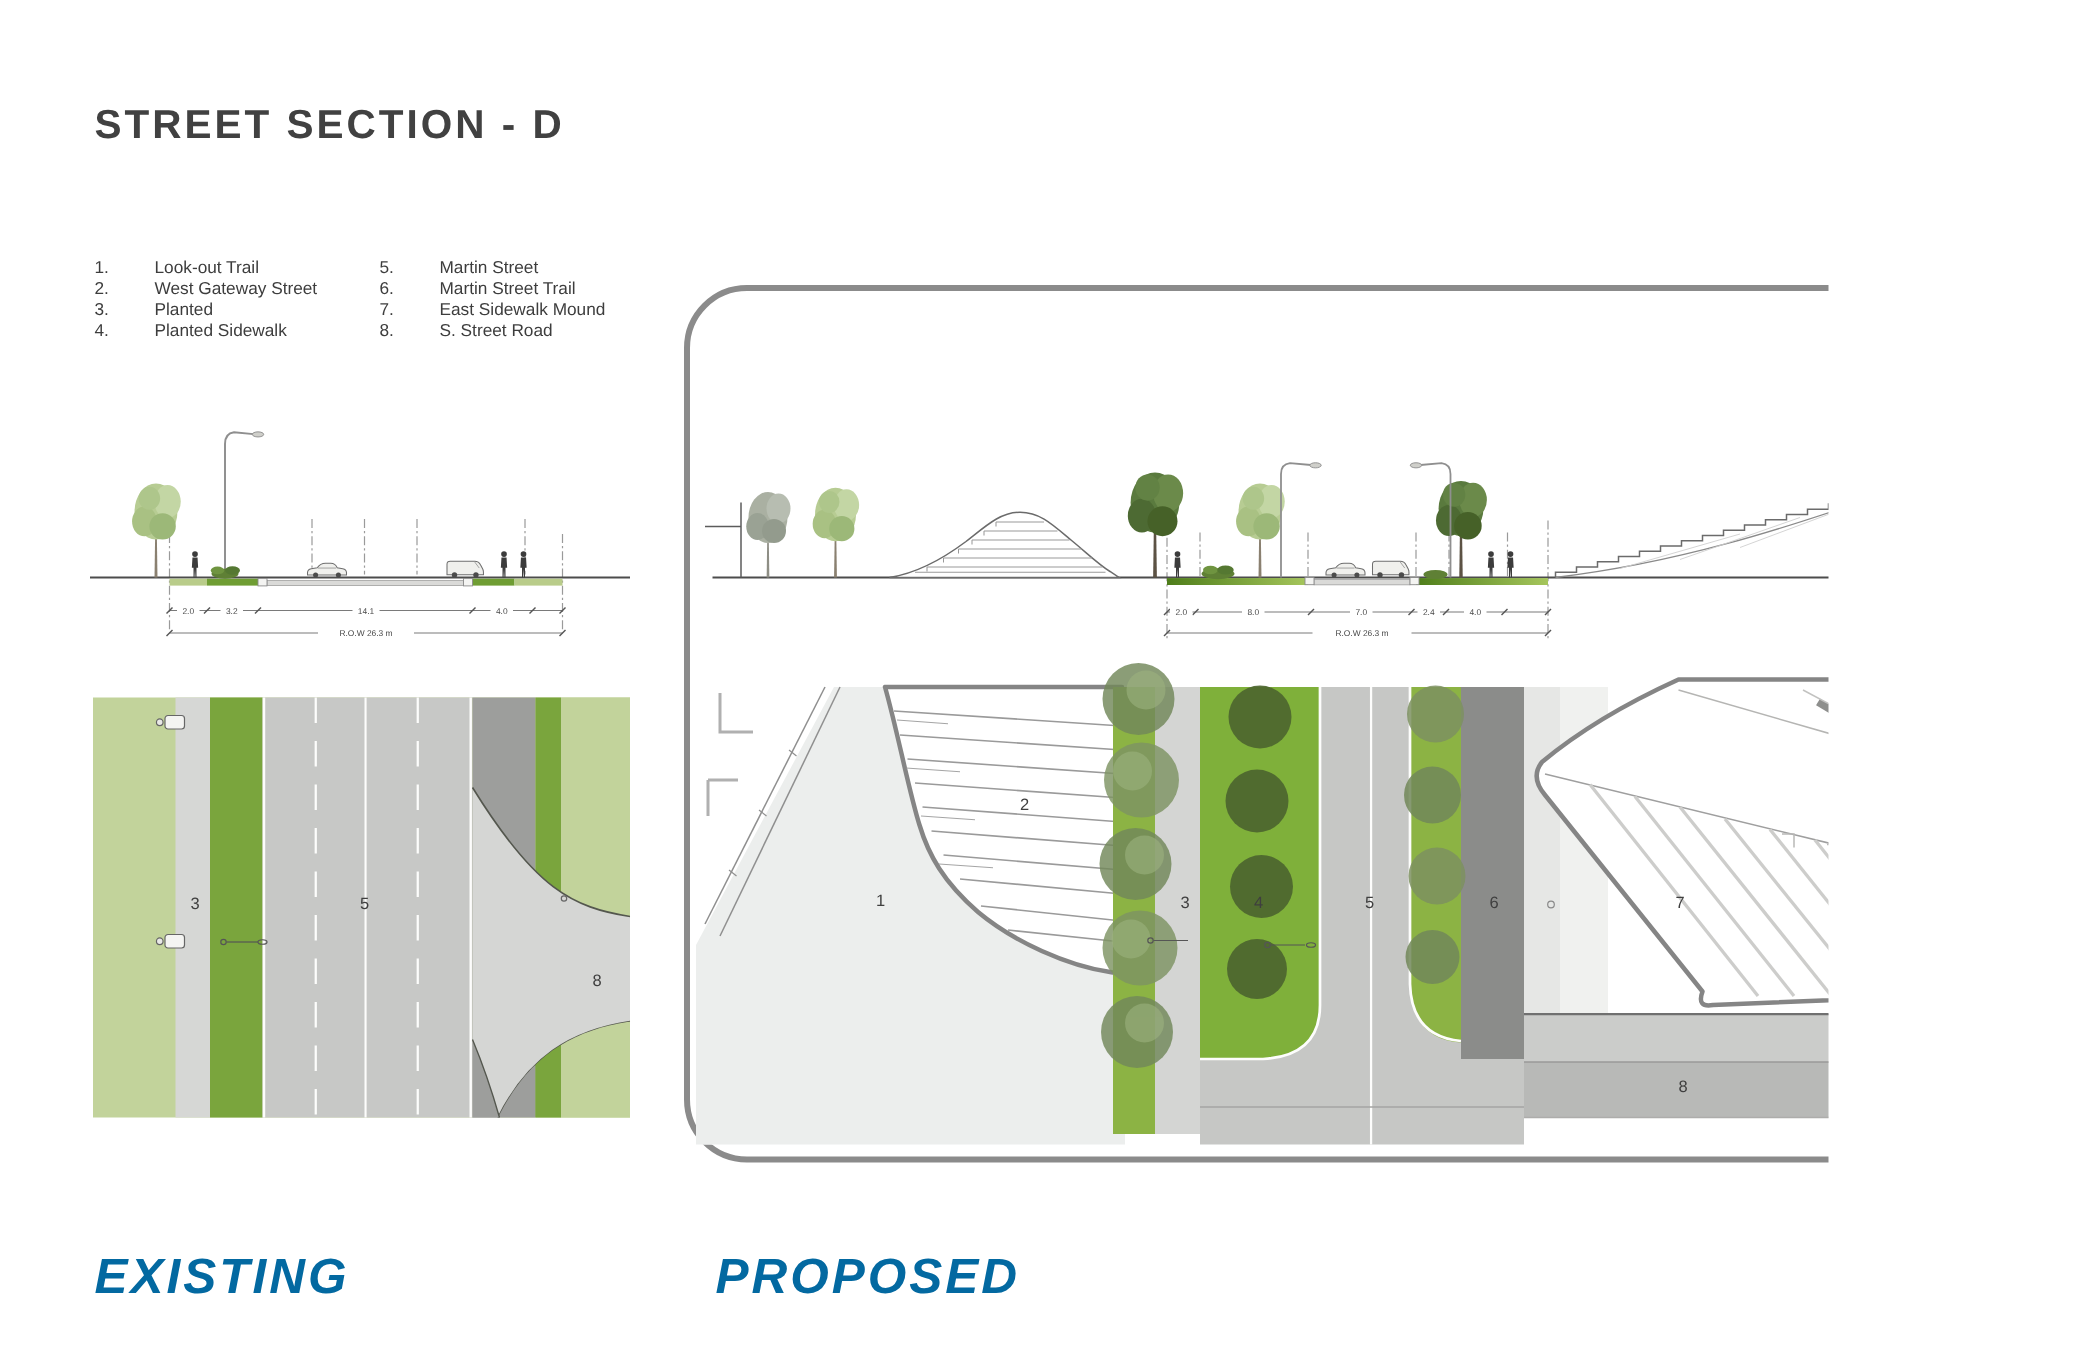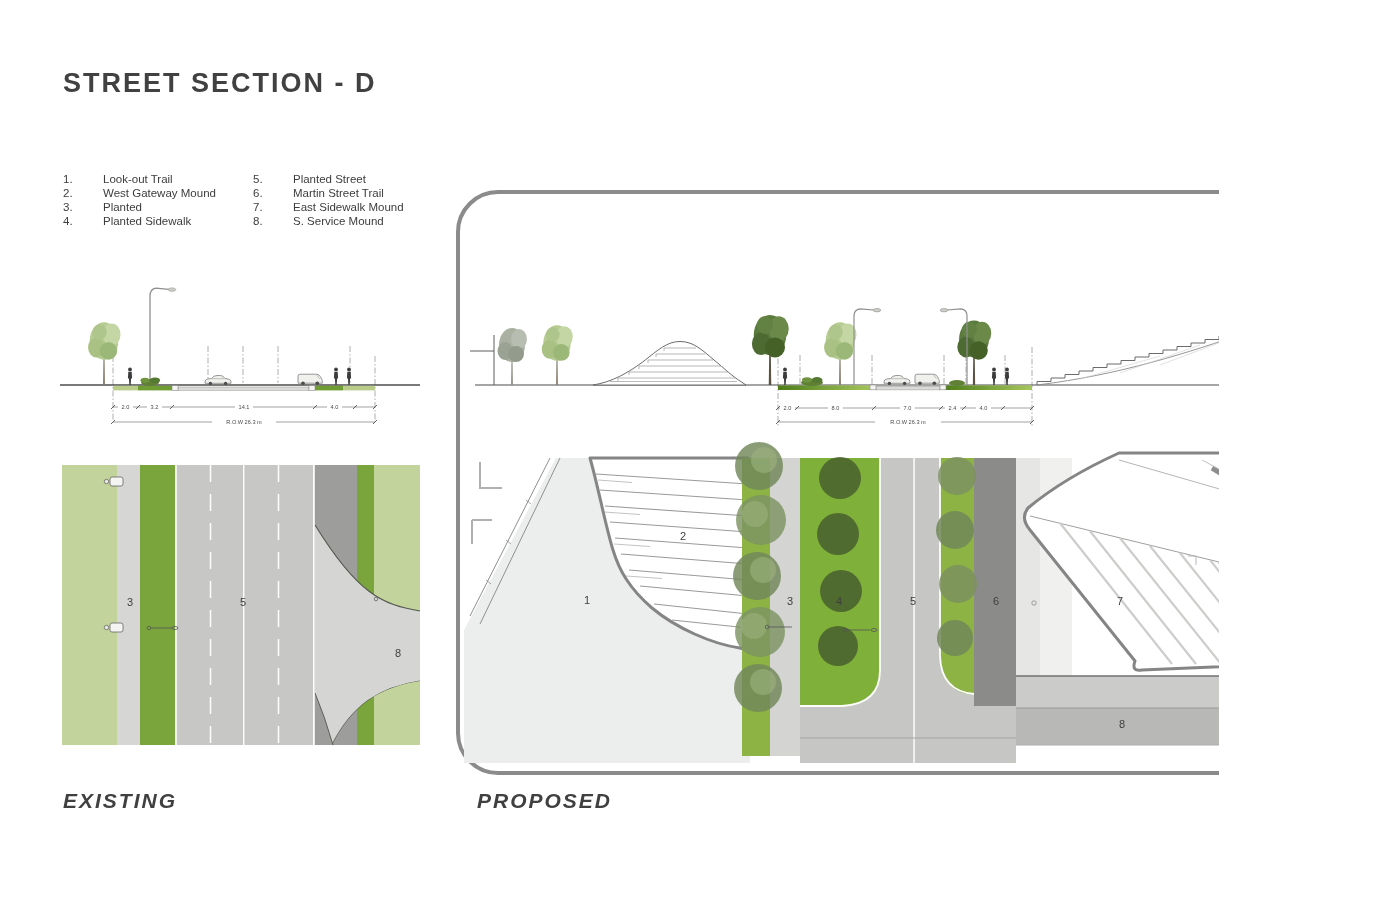--- a/index.html
+++ b/index.html
@@ -7,22 +7,22 @@
         font-family:"Liberation Sans", sans-serif;color:#3e3e3e;text-decoration:underline;}
   .page-title{position:absolute;left:63px;top:68px;font-size:27px;font-weight:700;
         letter-spacing:2px;color:#414141;}
   .legend{position:absolute;left:63px;top:172px;display:flex;font-size:11.5px;line-height:14px;color:#3d3d3d;}
   .legend-col{display:flex;flex-direction:column;}
   .legend-col.c1{width:190px;}
   .legend-row{display:flex;}
   .legend-row .num{width:40px;flex:0 0 40px;}
   .panel-proposed{position:absolute;left:456px;top:190px;width:869px;height:577px;
         border:4px solid #8b8b8b;border-radius:42px;background:transparent;}
-  .big-label{position:absolute;font-size:21px;font-weight:700;font-style:italic;
-        letter-spacing:2px;color:#404040;}
+  .big-label{position:absolute;font-size:33px;font-weight:700;font-style:italic;
+        letter-spacing:2px;color:#0369a1;margin-top:43px;}
   .big-label.existing{left:63px;top:789px;}
   .big-label.proposed{left:477px;top:789px;}
   svg{position:absolute;overflow:visible;}
   svg text{font-family:"Liberation Sans", sans-serif;fill:#3f3f3f;}
   .dim-t{font-size:5.6px;fill:#4a4a4a;}
   .plan-t{font-size:11px;fill:#3f3f3f;}
 </style>
 </head>
 <body>
 
@@ -31,47 +31,47 @@
   <div class="page-title">STREET SECTION - D</div>
 
   <div class="legend">
     <div class="legend-col c1">
       <div class="legend-row">
           <span class="num">1.</span>
           <span>Look-out Trail</span>
         </div>
       <div class="legend-row">
           <span class="num">2.</span>
-          <span>West Gateway Mound</span>
+          <span>West Gateway Street</span>
         </div>
       <div class="legend-row">
           <span class="num">3.</span>
           <span>Planted</span>
         </div>
       <div class="legend-row">
           <span class="num">4.</span>
           <span>Planted Sidewalk</span>
         </div>
     </div>
     <div class="legend-col">
       <div class="legend-row">
           <span class="num">5.</span>
-          <span>Planted Street</span>
+          <span>Martin Street</span>
         </div>
       <div class="legend-row">
           <span class="num">6.</span>
           <span>Martin Street Trail</span>
         </div>
       <div class="legend-row">
           <span class="num">7.</span>
           <span>East Sidewalk Mound</span>
         </div>
       <div class="legend-row">
           <span class="num">8.</span>
-          <span>S. Service Mound</span>
+          <span>S. Street Road</span>
         </div>
     </div>
   </div>
 
   <svg width="0" height="0" style="position:absolute">
     <defs>
       <g id="person-sym">
         <circle cx="0" cy="1.9" r="1.9"></circle>
         <path d="M-1.7,4.2 L1.7,4.2 L2.1,11 L1,11 L1,17.5 L0.3,17.5 L0,12 L-0.3,17.5 L-1,17.5 L-1,11 L-2.1,11 Z"></path>
       </g>

